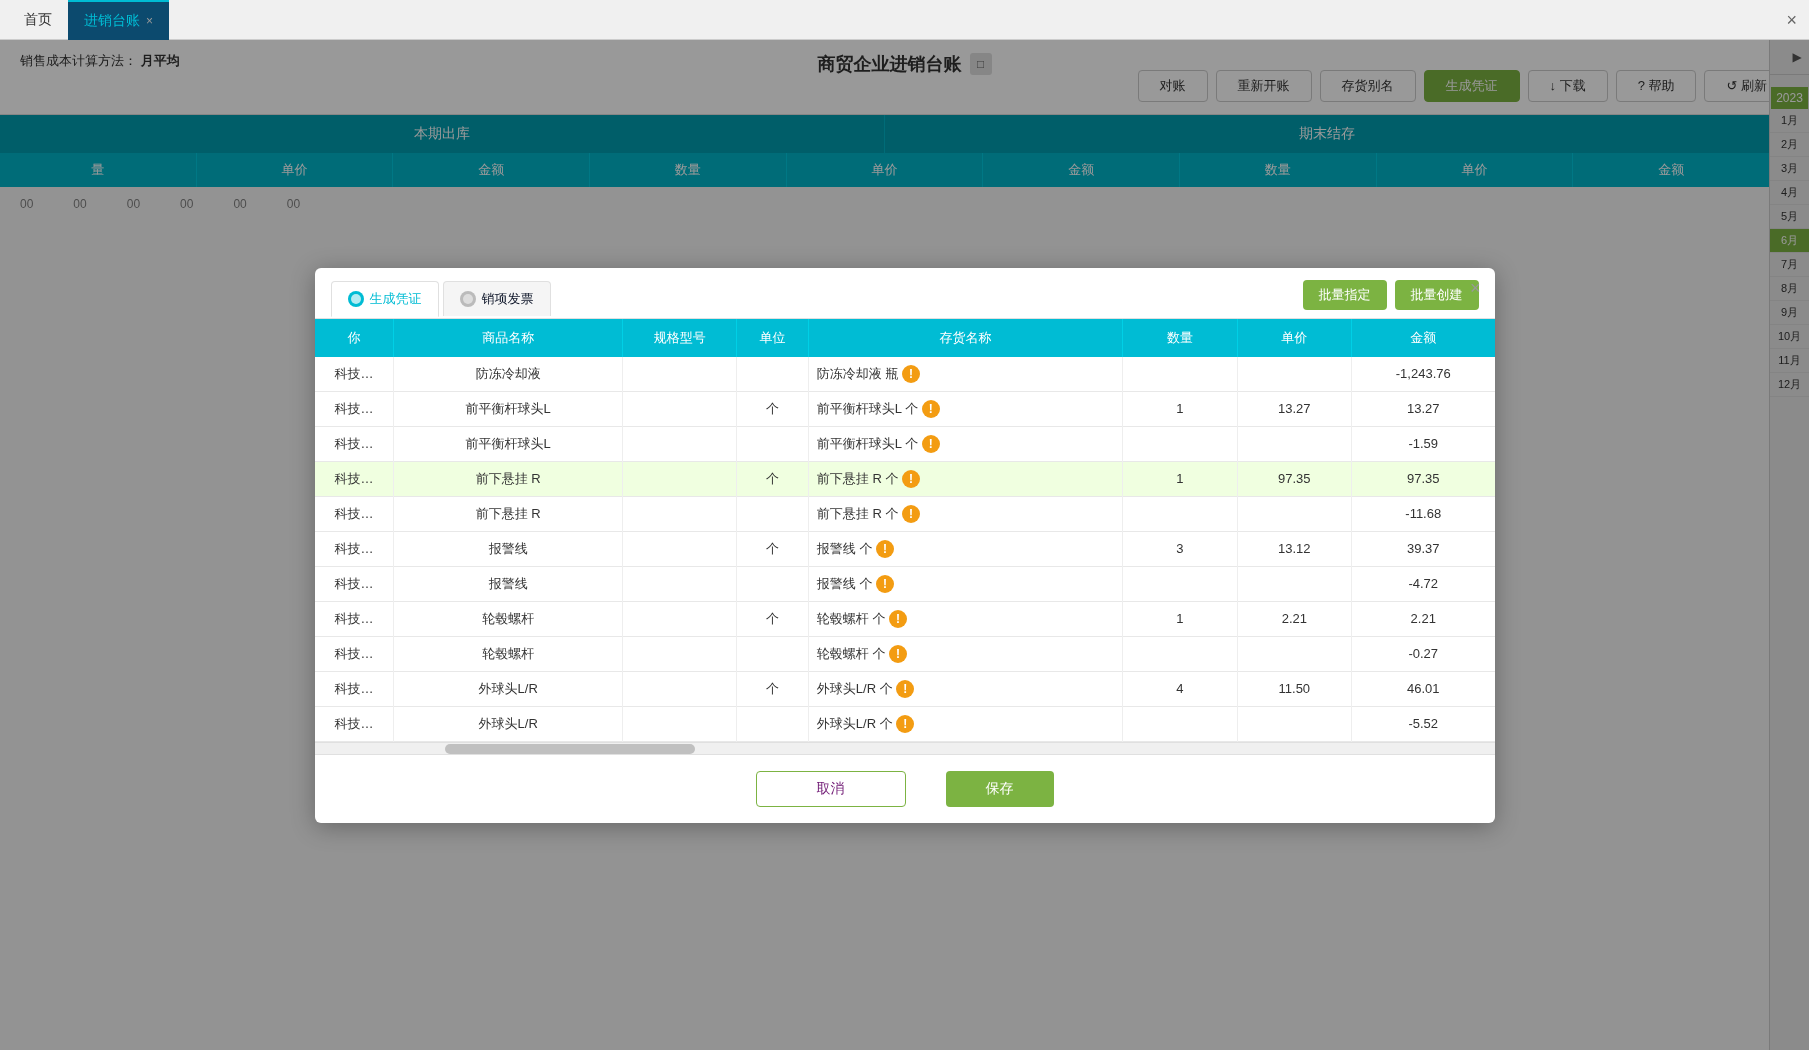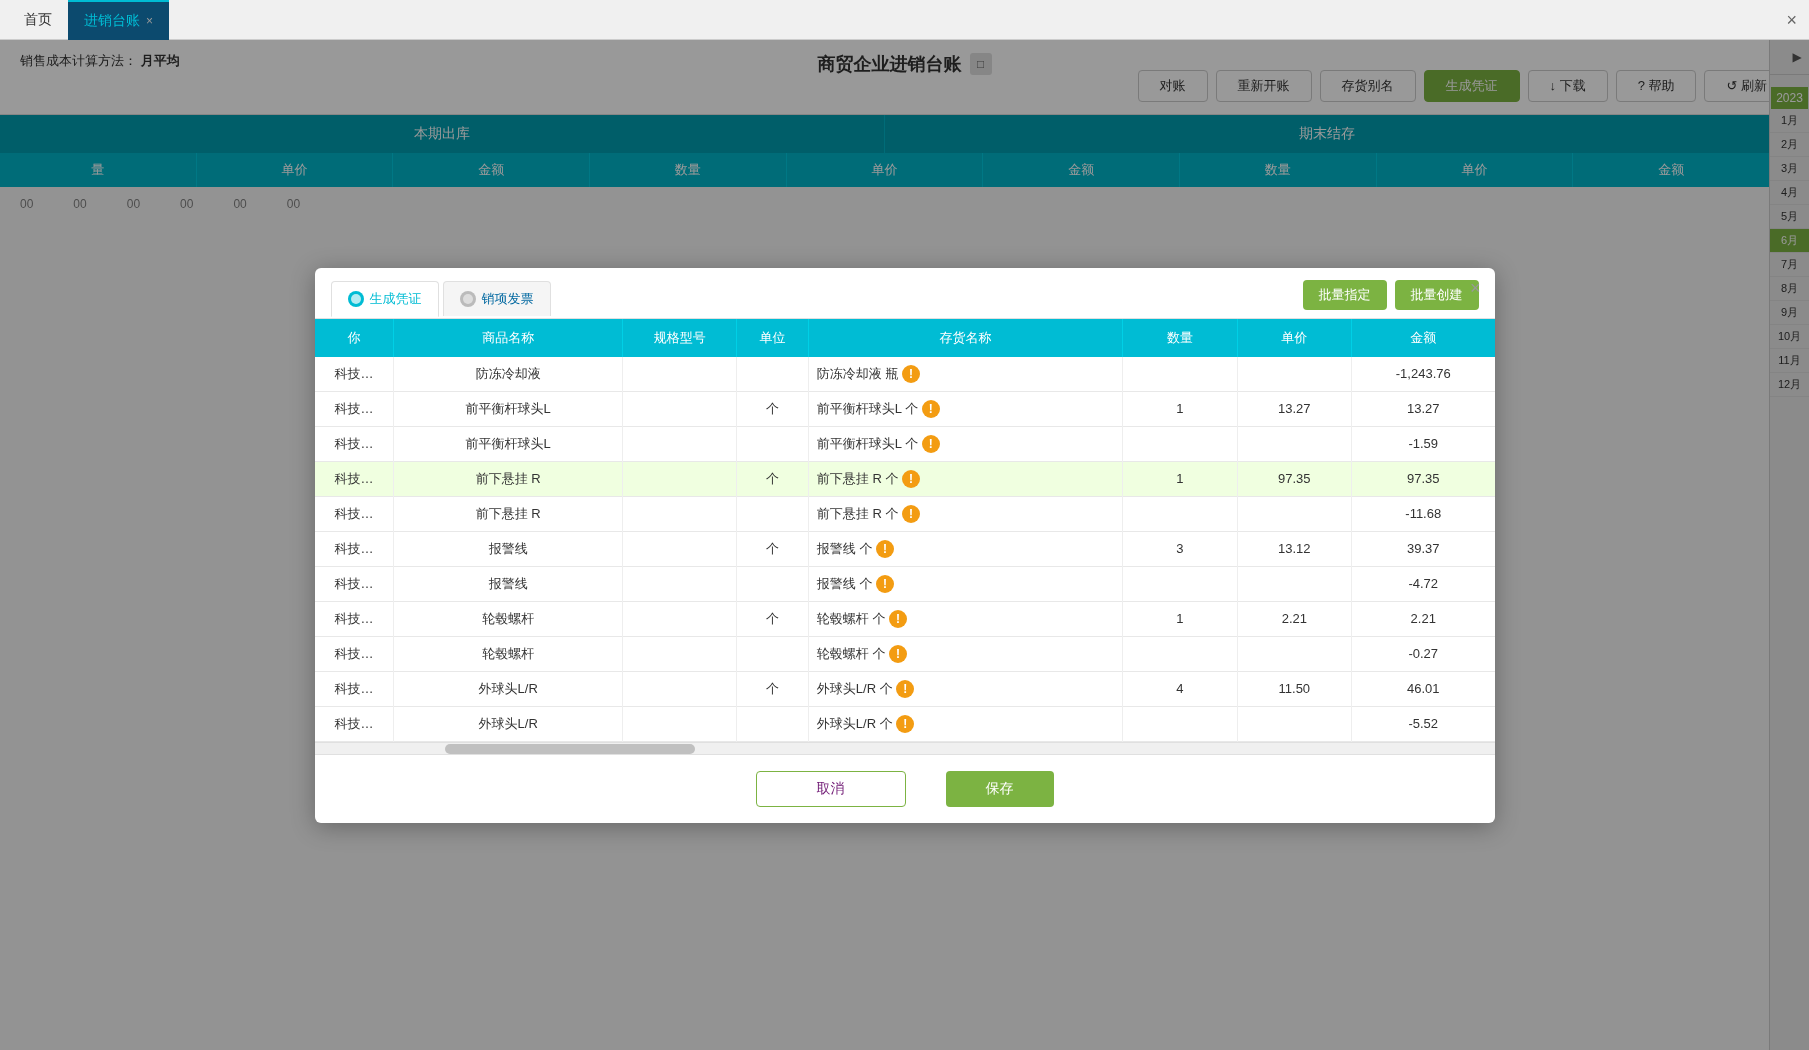--- a/index.html
+++ b/index.html
@@ -226,21 +226,21 @@
       border-bottom: 1px solid #e0e0e0;
       gap: 4px;
     }
     .modal-tab {
       padding: 8px 16px;
       border: 1px solid #e0e0e0;
       border-bottom: none;
       border-radius: 4px 4px 0 0;
       cursor: pointer;
       font-size: 13px;
-      color: #0369a1;
+      color: #0f172a;
       background: #f5f5f5;
       display: flex;
       align-items: center;
       gap: 6px;
     }
     .modal-tab.active {
       background: #fff;
       color: #00bcd4;
       border-bottom: 1px solid #fff;
       margin-bottom: -1px;

